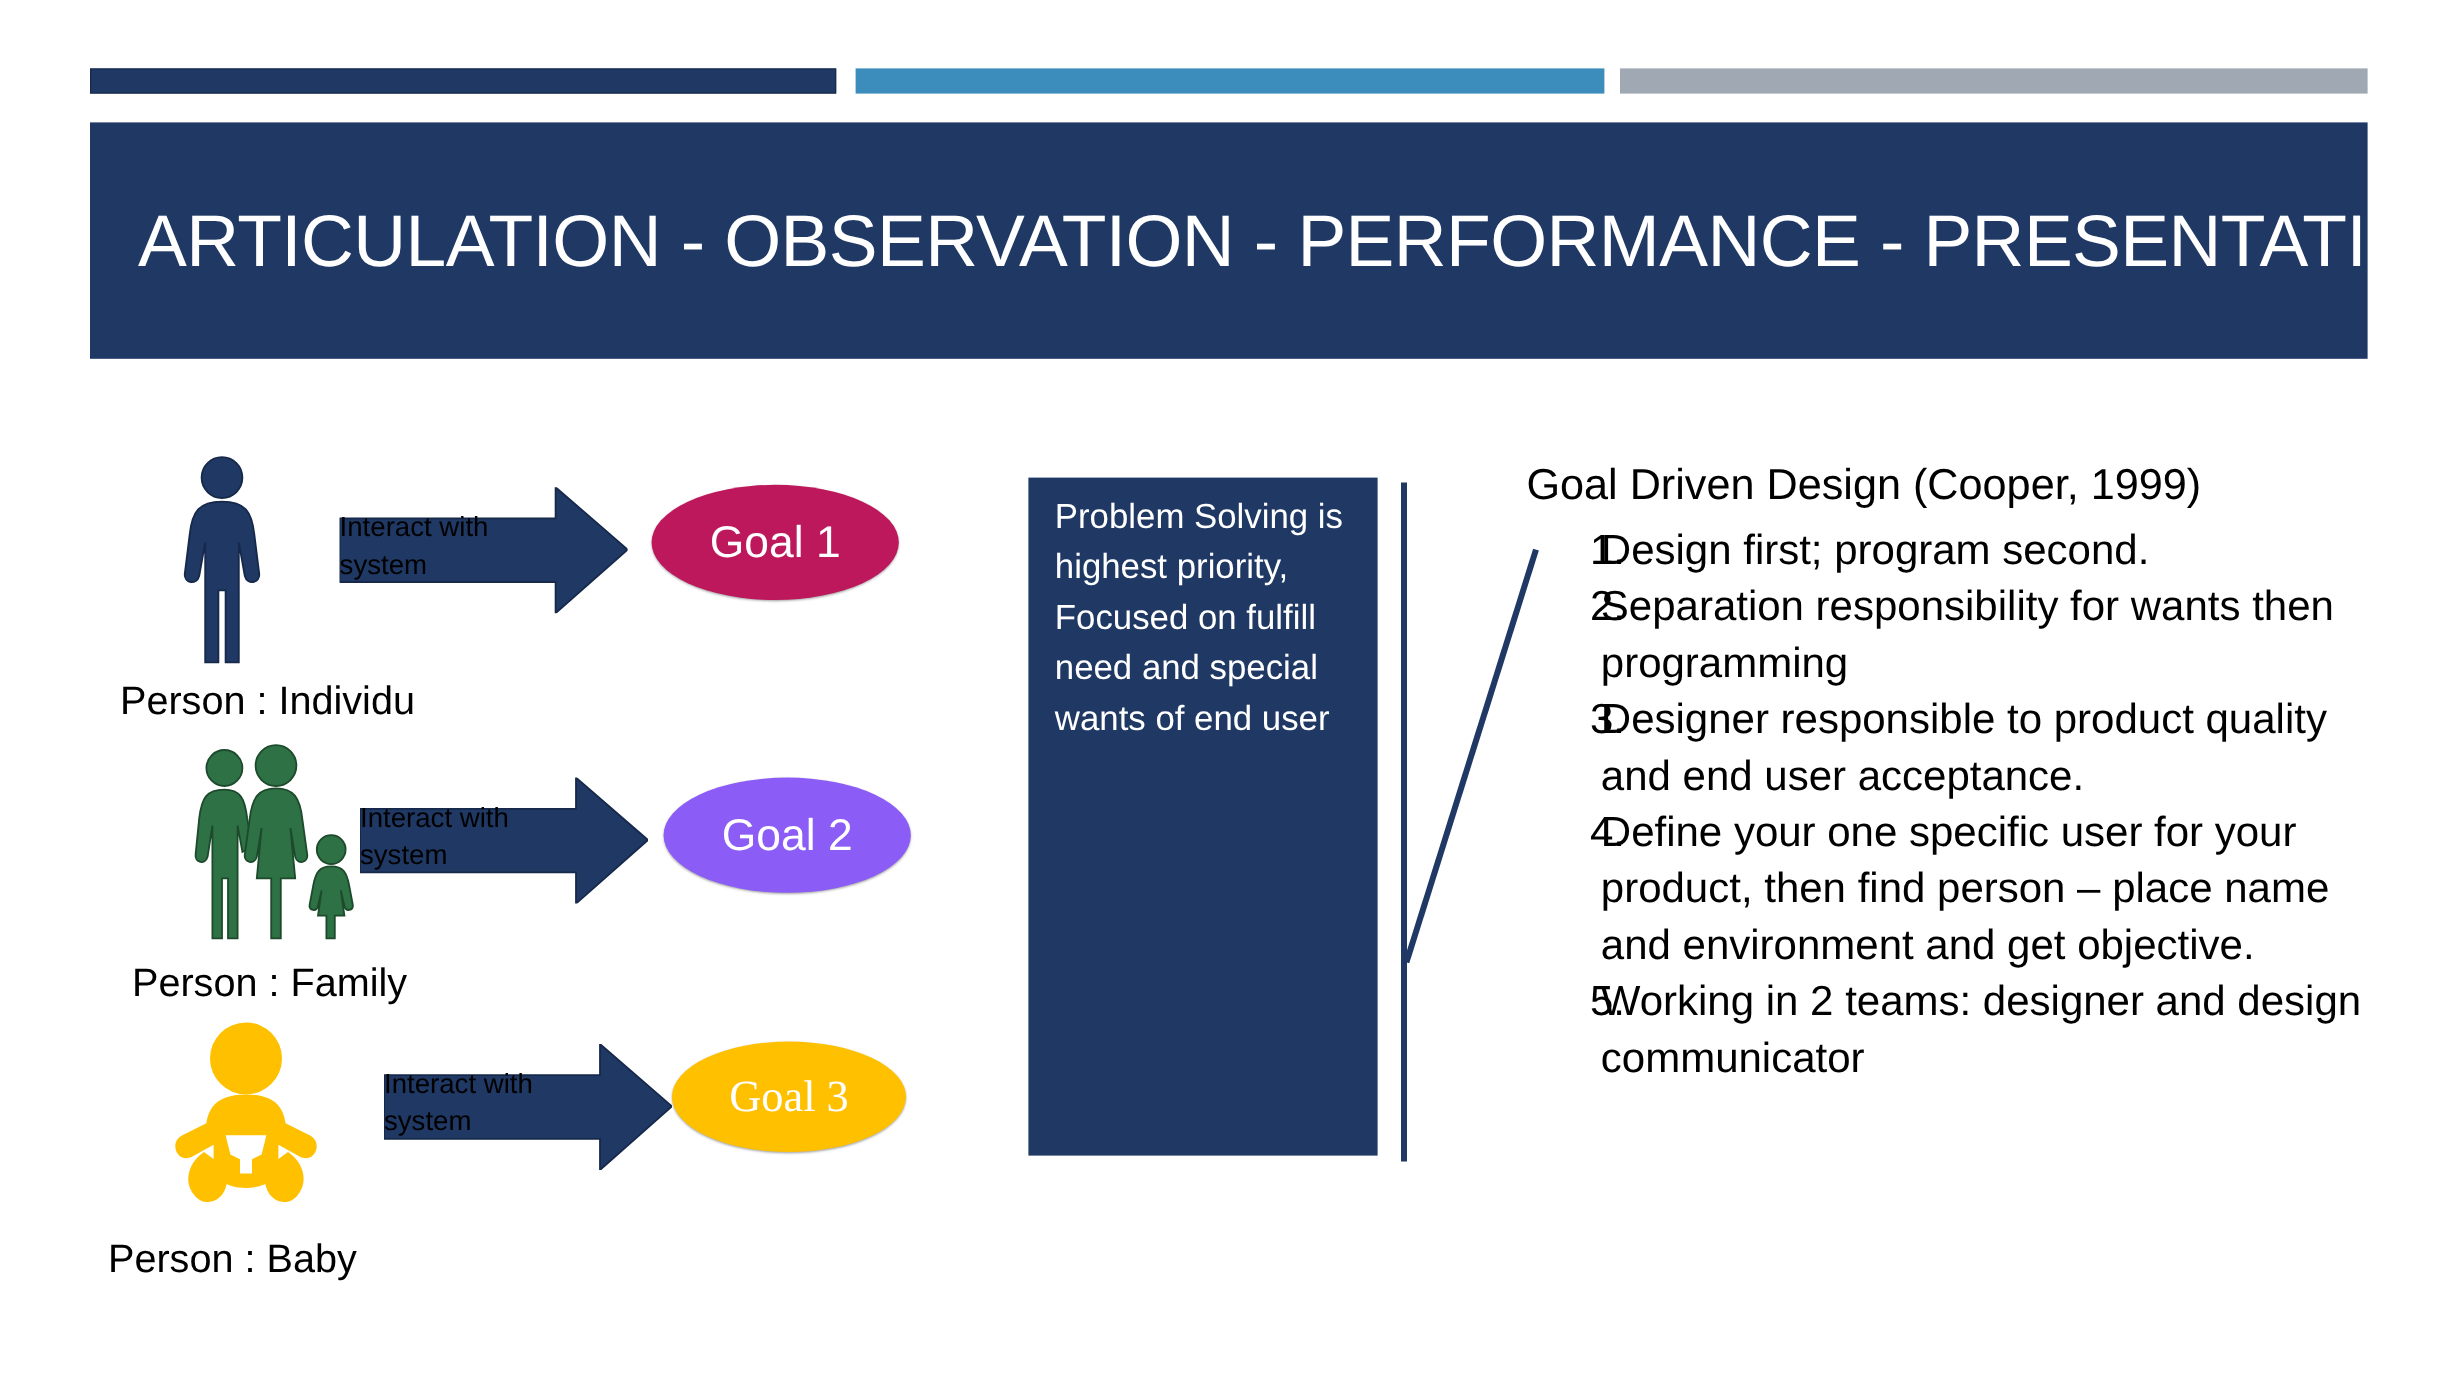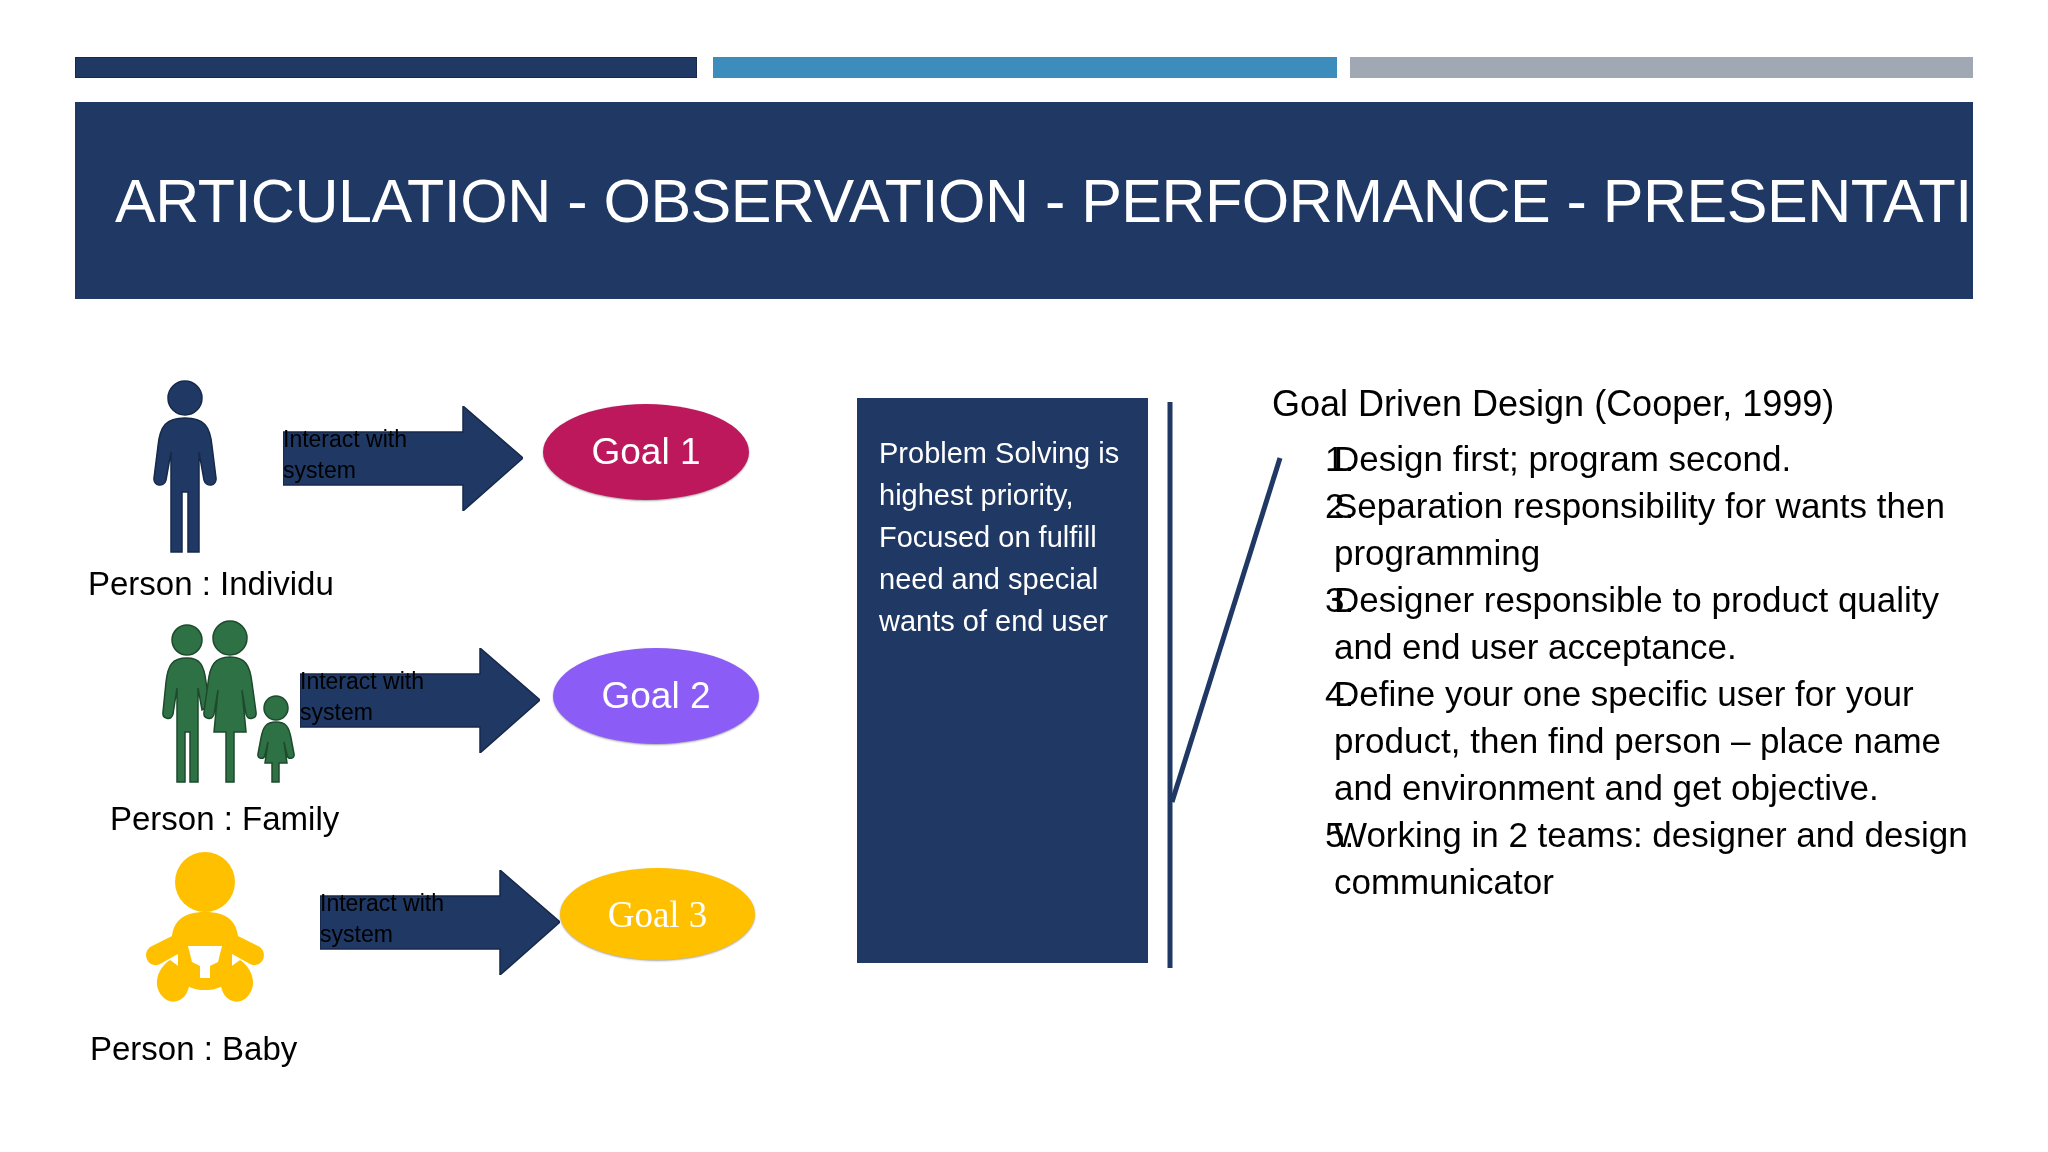--- a/index.html
+++ b/index.html
@@ -72,21 +72,21 @@
   #row-2 .persona-icon { left: 160px; }
   #row-3 .persona-icon { left: 140px; }
 
   .persona-label {
     position: absolute;
     font-size: 33px;
     color: #000000;
     white-space: nowrap;
     font-family: "Liberation Sans", sans-serif;
   }
-  #row-1 .persona-label { left: 88px; top: 185px; }
+  #row-1 .persona-label { left: 100px; top: 185px; }
   #row-2 .persona-label { left: 110px; top: 180px; text-align: center; }
   #row-3 .persona-label { left: 90px;  top: 180px; text-align: center; }
 
   
   .arrow-wrap {
     position: absolute;
     left: 283px;
     top: 26px;
     width: 240px;
     height: 105px;
@@ -133,21 +133,21 @@
 
   
   #note-box {
     position: absolute;
     left: 857px;
     top: 398px;
     width: 291px;
     height: 565px;
     background: #1F3864;
     box-sizing: border-box;
-    padding: 34px 18px 0 22px;
+    padding: 12px 18px 0 22px;
   }
   #note-text {
     color: #ffffff;
     font-size: 29px;
     line-height: 42px;
     font-family: "Liberation Sans", sans-serif;
   }
 
   
   #connector-svg {

